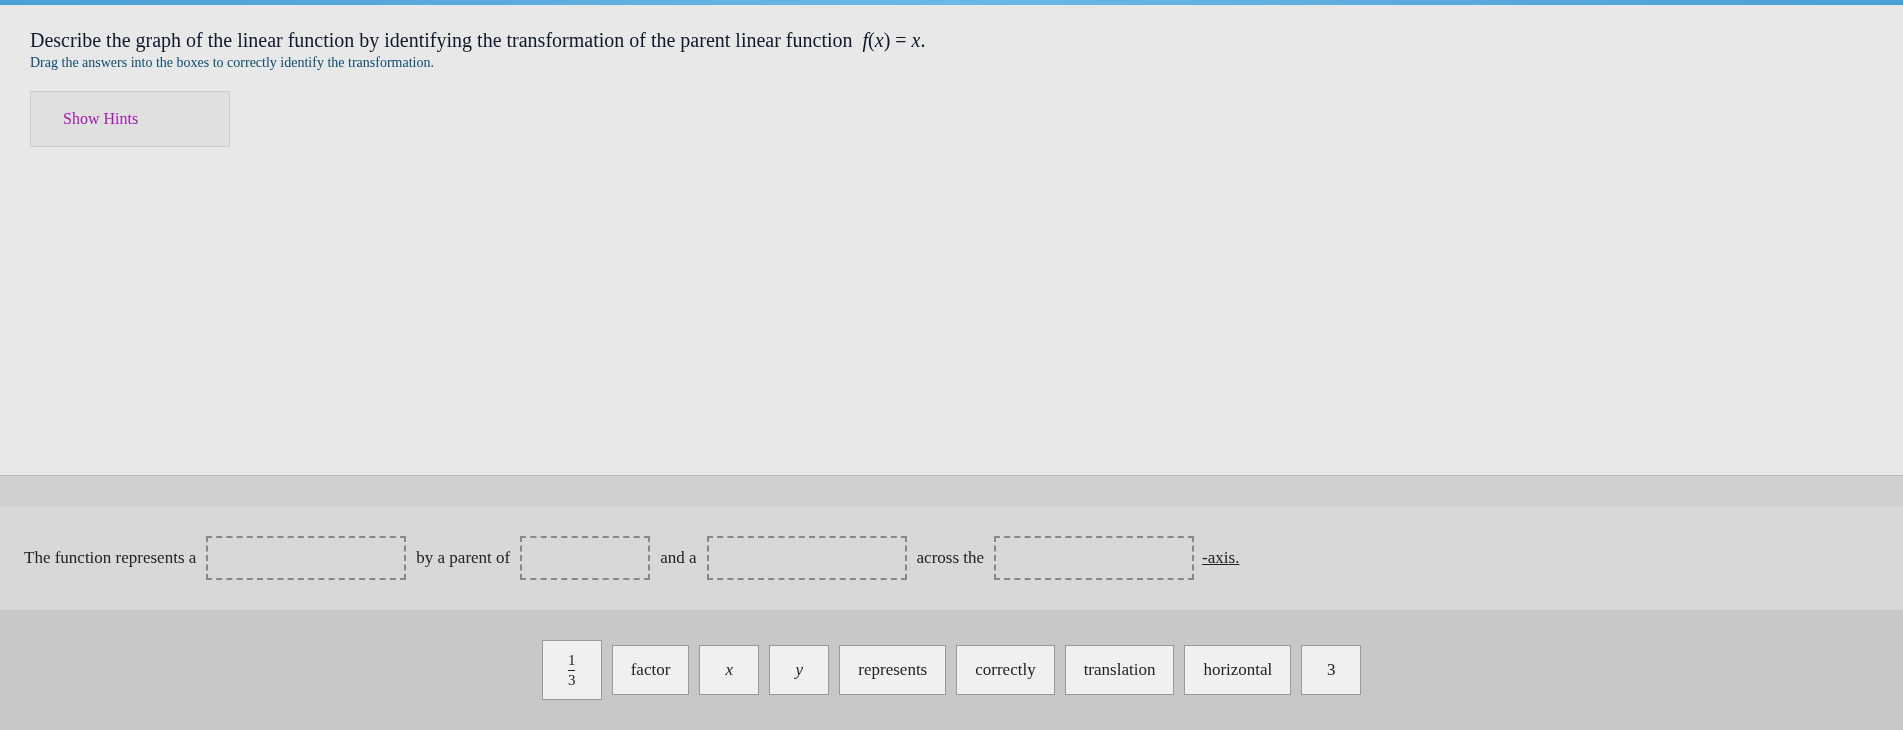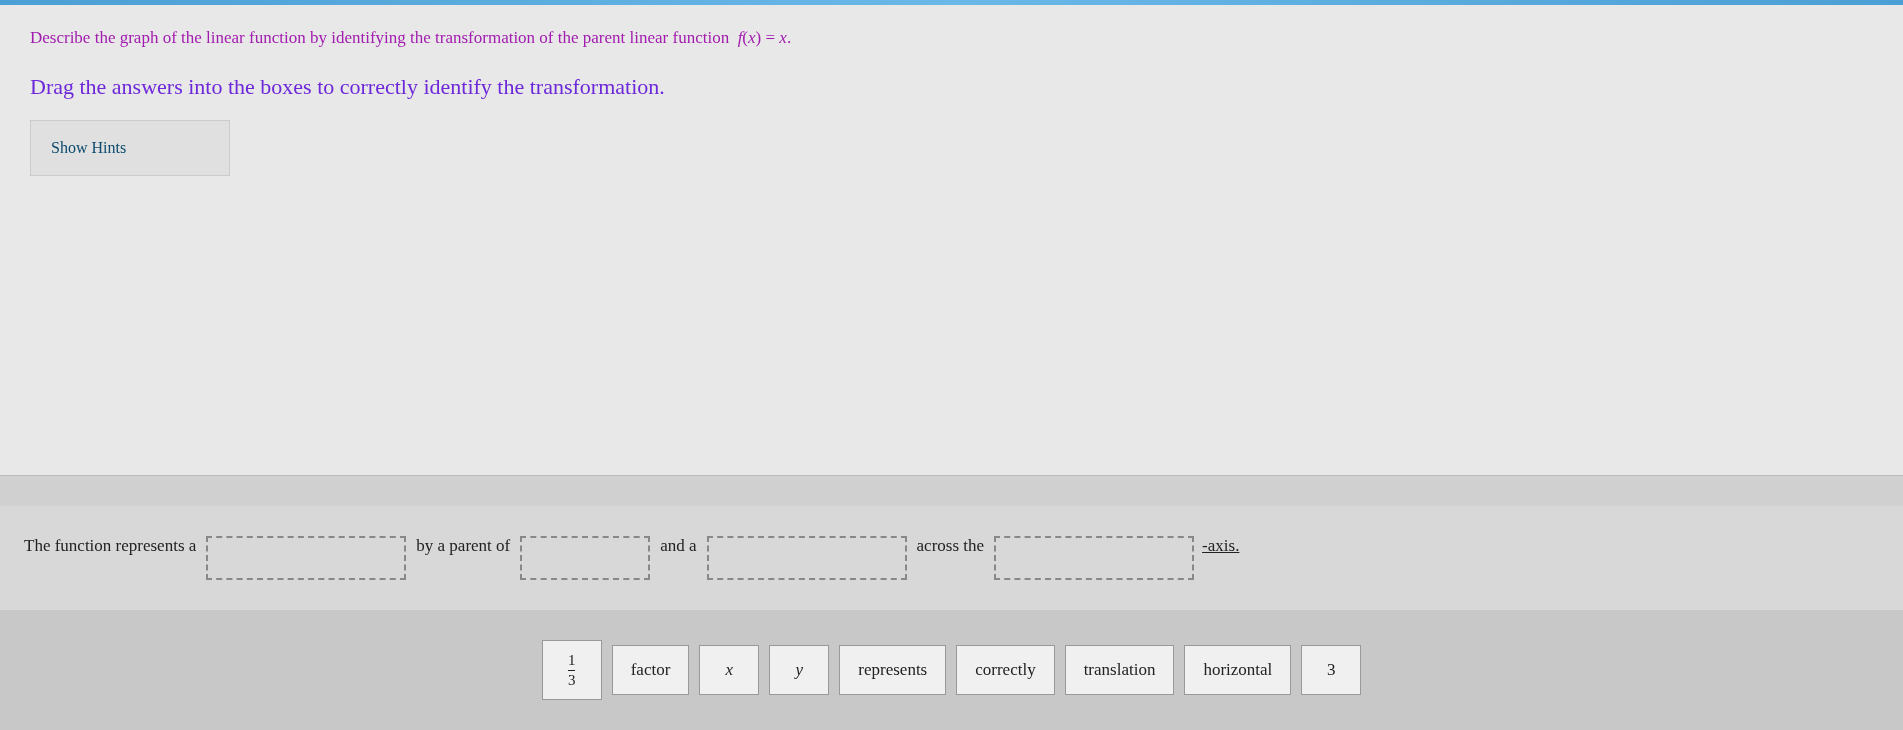--- a/index.html
+++ b/index.html
@@ -23,67 +23,69 @@
       width: 100%;
     }
 
     .main-content {
       background-color: #e8e8e8;
       padding: 20px 30px;
       flex: 1;
     }
 
     .question-text {
-      font-size: 17px;
-      color: #a21caf;
-      margin-bottom: 23px;
+      font-size: 20px;
+      color: #0f172a;
+      margin-bottom: 0;
       line-height: 1.5;
     }
 
     .function-display {
       font-size: 22px;
       color: #222;
       margin-bottom: 14px;
       font-style: italic;
     }
 
     .drag-instruction {
-      font-size: 22px;
-      color: #6d28d9;
+      font-size: 14px;
+      color: #0c4a6e;
       margin-bottom: 20px;
     }
 
     .hints-section {
       background-color: #e0e0e0;
       border: 1px solid #ccc;
       padding: 18px 20px;
       margin-bottom: 20px;
       display: inline-block;
       min-width: 200px;
     }
 
     .hints-button {
       font-size: 16px;
-      color: #0c4a6e;
+      color: #a21caf;
       cursor: pointer;
       background: none;
       border: none;
       font-family: inherit;
+      margin-left: 12px;
     }
 
     .divider {
       border: none;
       border-top: 1px solid #bbb;
       margin: 0 0 30px 0;
     }
 
     .sentence-area {
       background-color: #d8d8d8;
       padding: 30px 20px;
       display: flex;
+      align-items: center;
       flex-wrap: nowrap;
       font-size: 17px;
       color: #222;
       margin-bottom: 0;
       min-height: 100px;
     }
 
     .drop-box {
       display: inline-block;
       border: 2px dashed #888;

